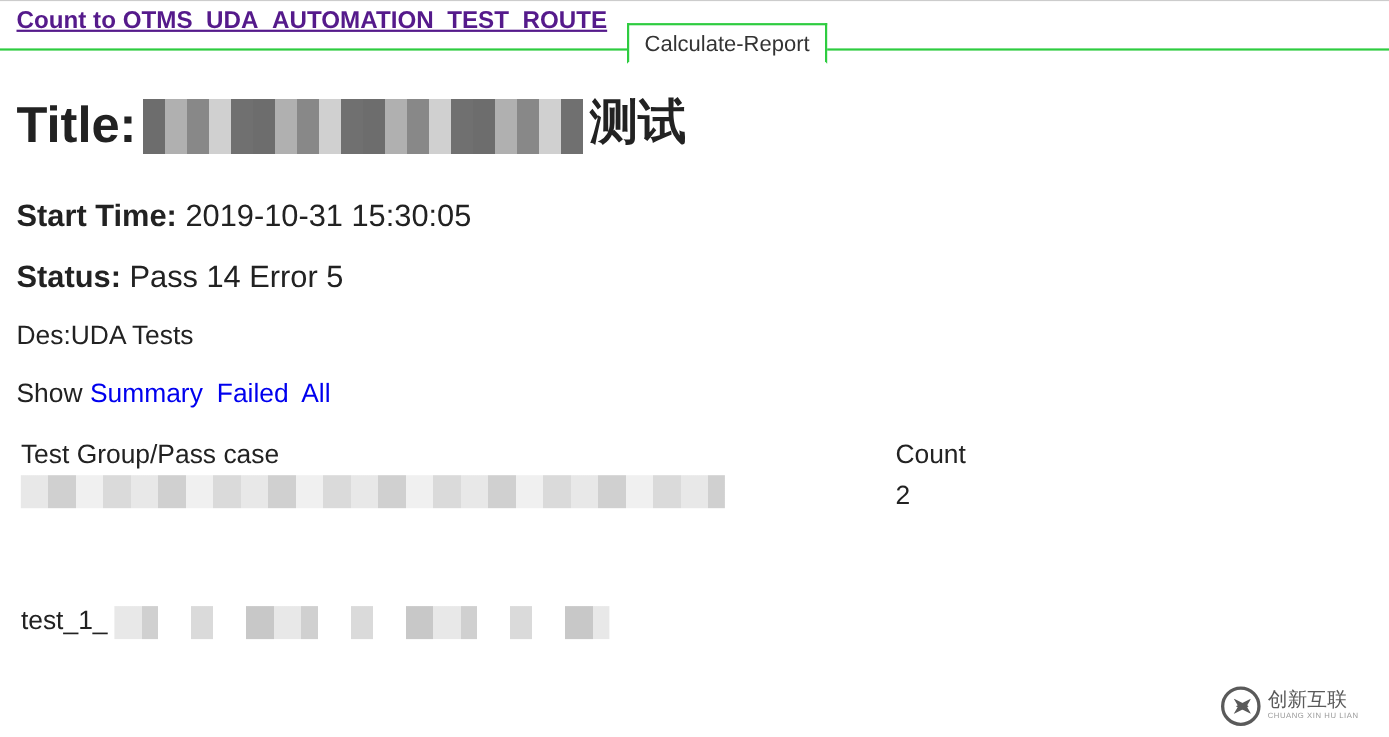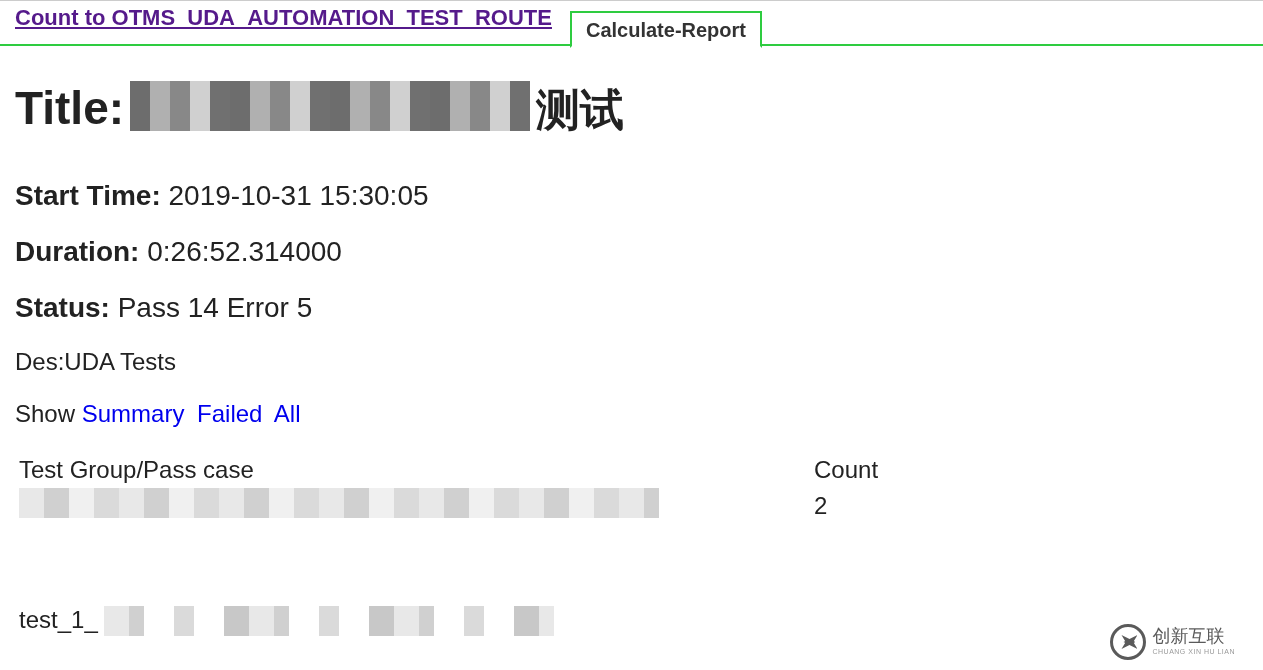--- a/index.html
+++ b/index.html
@@ -31,34 +31,34 @@
       font-weight: bold;
       font-size: 22px;
       text-decoration: underline;
       margin-top: 4px;
     }
     .tab {
       border: 2px solid #2ecc40;
       border-bottom: 2px solid #ffffff;
       padding: 6px 14px 4px 14px;
       font-size: 20px;
-      font-weight: bold;
+      font-weight: normal;
       color: #333333;
       margin-left: 18px;
       background: #ffffff;
       position: relative;
-      top: 10px;
+      top: 20px;
       margin-bottom: -2px;
     }
     .content {
       padding: 35px 0 0 15px;
     }
     .title-row {
       display: flex;
-      align-items: flex-start;
+      align-items: flex-end;
       margin-bottom: 40px;
     }
     .title-label {
       font-size: 46px;
       font-weight: bold;
       color: #222222;
     }
     .pixelated-title {
       width: 400px;
       height: 50px;
@@ -226,24 +226,20 @@
     <span class="title-label">Title:</span>
     <span class="pixelated-title"></span>
     <span class="title-suffix">测试</span>
   </div>
 
   <div class="info-line">
     <span class="info-label">Start Time:</span>
     <span>2019-10-31 15:30:05</span>
   </div>
 
-  <div class="info-line">
-    <span class="info-label">Duration:</span>
-    <span>0:26:52.314000</span>
-  </div>
 
   <div class="info-line">
     <span class="info-label">Status:</span>
     <span>Pass 14 Error 5</span>
   </div>
 
   <div class="des-line">Des:UDA Tests</div>
 
   <div class="show-line">
     <span>Show</span>

